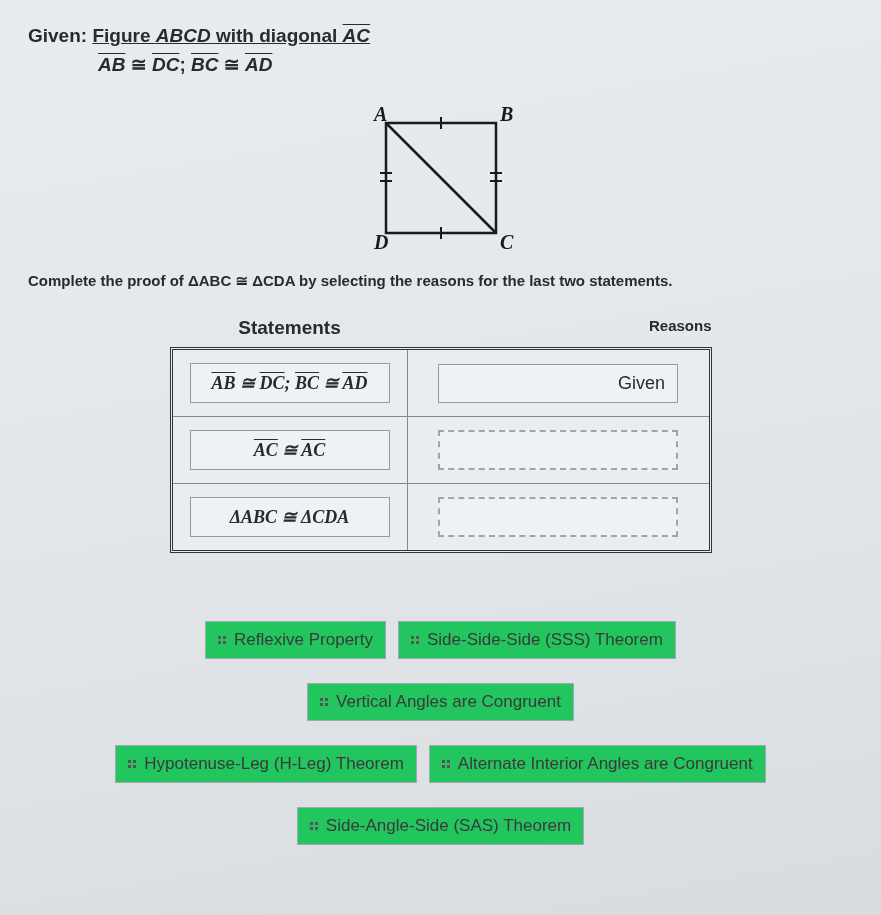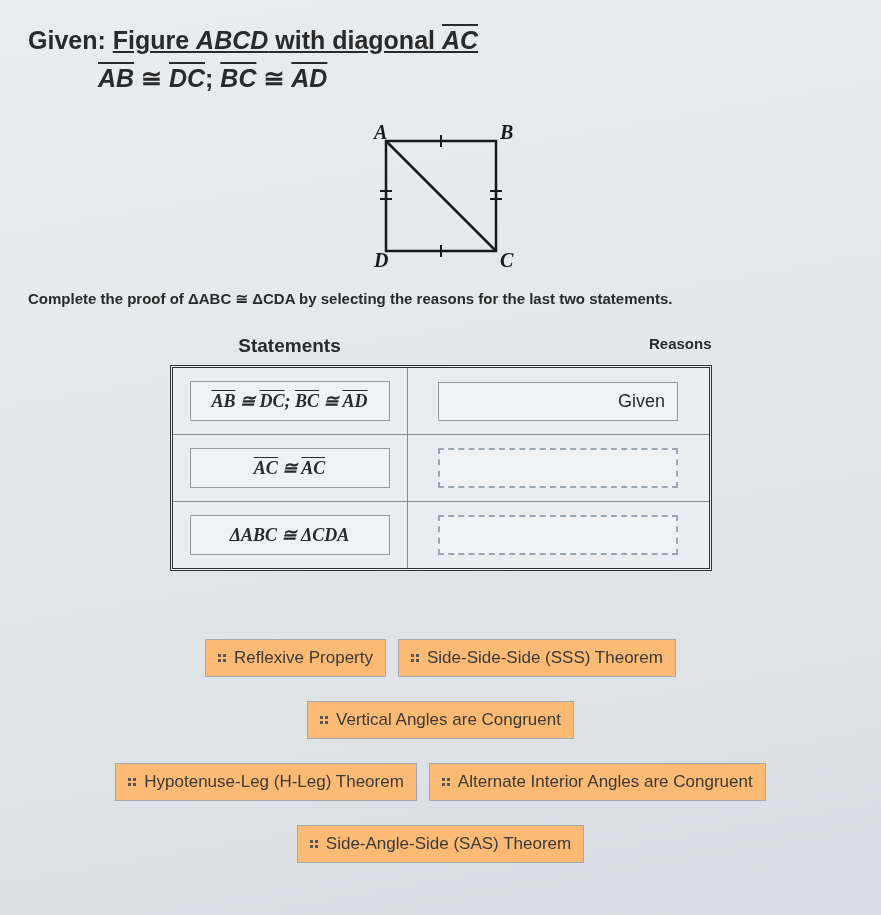--- a/index.html
+++ b/index.html
@@ -5,21 +5,21 @@
   * { box-sizing: border-box; margin: 0; padding: 0; }
   body {
     width: 881px;
     height: 915px;
     background: linear-gradient(170deg, #e8ecef 0%, #e4e8eb 40%, #dfe3e6 70%, #d8dce0 100%);
     font-family: Arial, Helvetica, sans-serif;
     color: #2a2a2a;
     padding: 22px 28px;
     position: relative;
   }
-  .given-block { font-weight: bold; font-size: 25px; line-height: 1.5; }
+  .given-block { font-weight: bold; font-size: 19px; line-height: 1.5; }
   .given-block .italic { font-style: italic; font-weight: bold; }
   .given-indent { margin-left: 70px; }
   .overline { text-decoration: overline; }
 
   .figure-area {
     width: 100%;
     display: flex;
     justify-content: center;
     margin: 24px 0 18px 0;
   }
@@ -91,21 +91,21 @@
   .tiles-area {
     margin-top: 68px;
     display: flex;
     flex-wrap: wrap;
     gap: 12px 12px;
     justify-content: center;
     padding: 0 60px;
   }
   .tile {
     border: 1px solid #a0a8b0;
-    background: #fdba74;
+    background: #22c55e;
     padding: 8px 12px;
     font-size: 17px;
     color: #3a3a3a;
     display: flex;
     align-items: center;
     gap: 8px;
     cursor: grab;
   }
   .drag-handle {
     display: grid;

